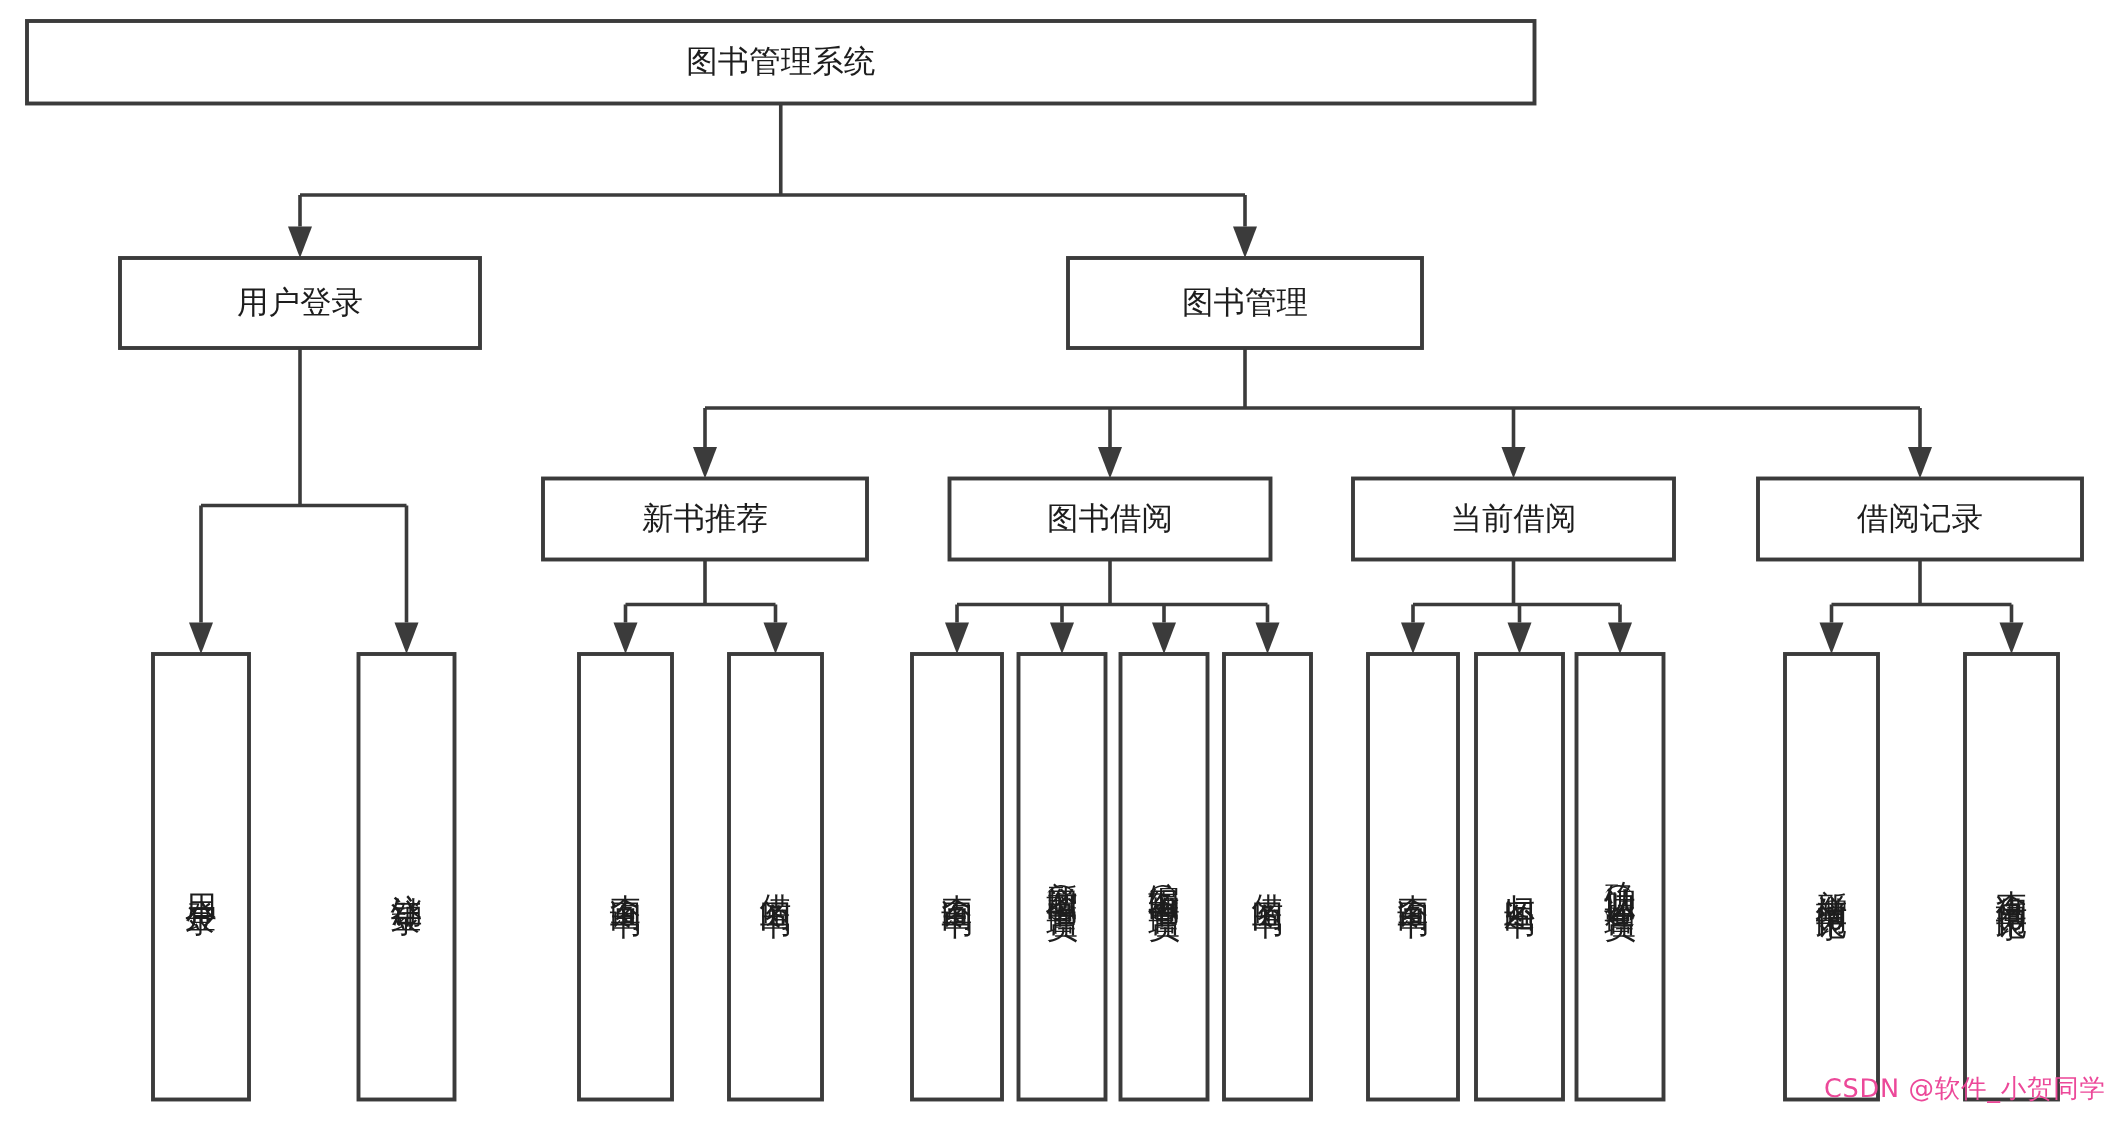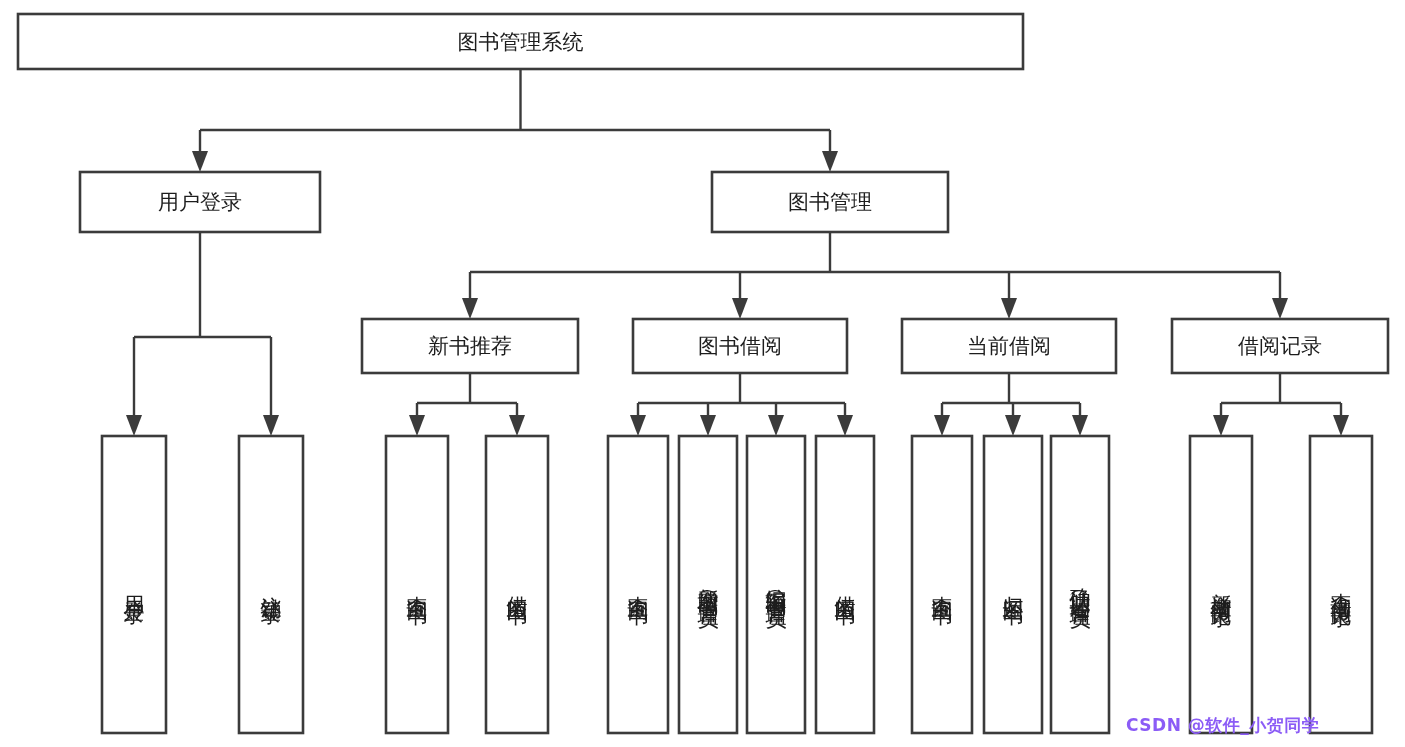--- a/index.html
+++ b/index.html
@@ -213,14 +213,14 @@
       <div class="leaf-label" style="left: 608px; top: 436px; width: 60px; height: 297px;">查询图书</div>
       <div class="leaf-label" style="left: 679px; top: 436px; width: 58px; height: 297px;">新增图书（管理员）</div>
       <div class="leaf-label" style="left: 747px; top: 436px; width: 58px; height: 297px;">编辑图书（管理员）</div>
       <div class="leaf-label" style="left: 816px; top: 436px; width: 58px; height: 297px;">借阅图书</div>
       <div class="leaf-label" style="left: 912px; top: 436px; width: 60px; height: 297px;">查询图书</div>
       <div class="leaf-label" style="left: 984px; top: 436px; width: 58px; height: 297px;">归还图书</div>
       <div class="leaf-label" style="left: 1051px; top: 436px; width: 58px; height: 297px;">确认归还（管理员）</div>
       <div class="leaf-label" style="left: 1190px; top: 436px; width: 62px; height: 297px;">新增借阅记录</div>
       <div class="leaf-label" style="left: 1310px; top: 436px; width: 62px; height: 297px;">查询借阅记录</div>
     </div>
-  <div class="watermark" style="left: 1126px; top: 714px; color: #8b5cf6; font-weight: bold;">CSDN @软件_小贺同学</div>
+  <div class="watermark" style="left: 1216px; top: 714px; color: #ec4899;">CSDN @软件_小贺同学</div>
 </div>
 
 </body></html>

